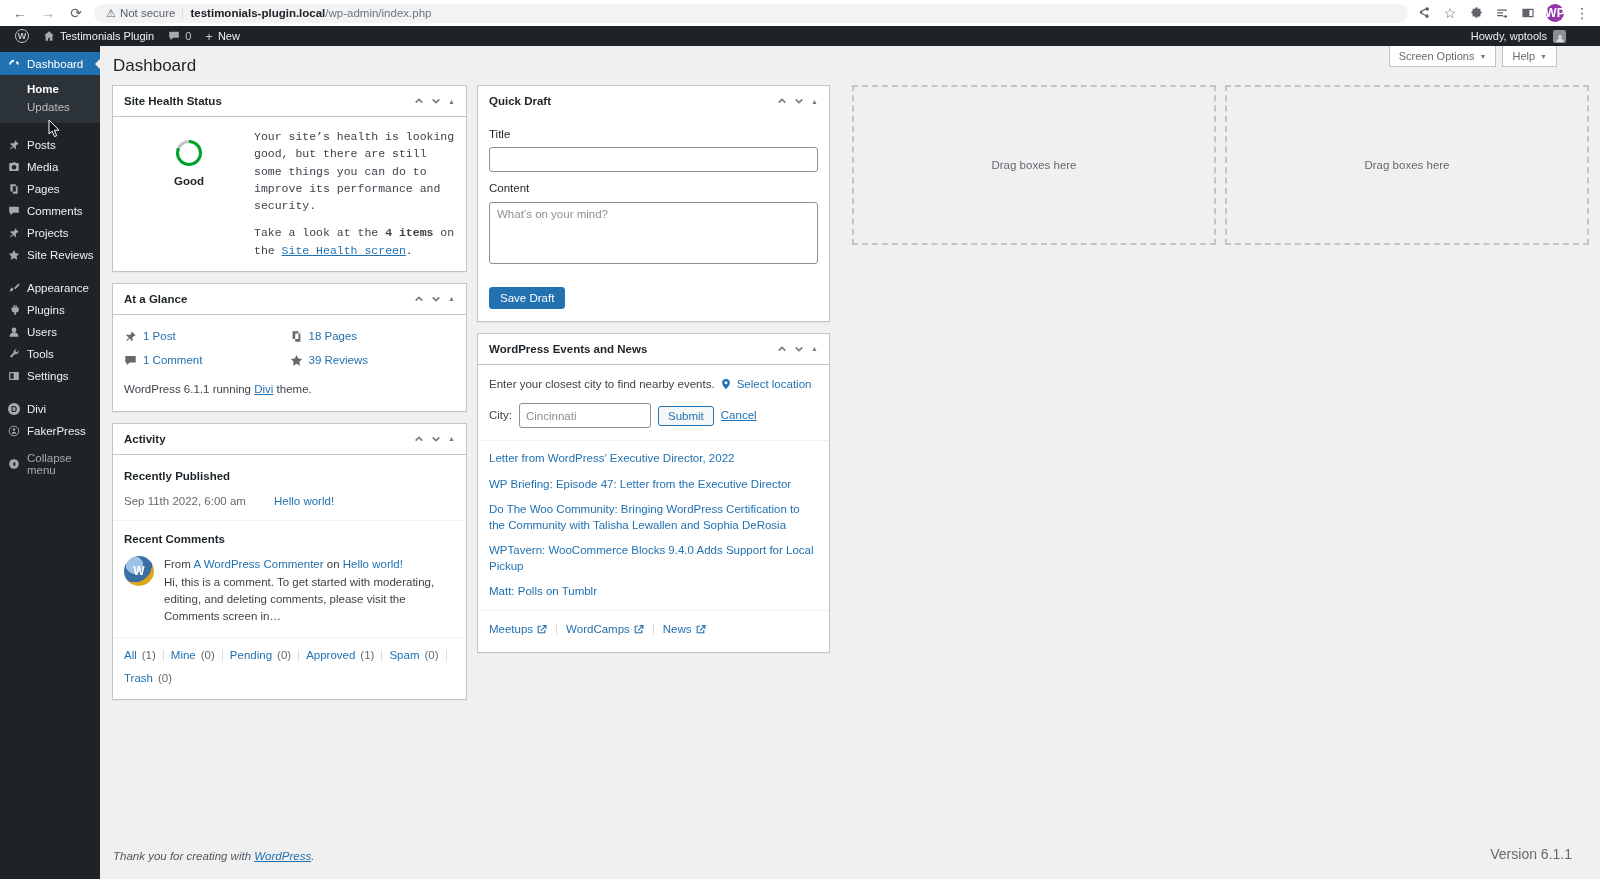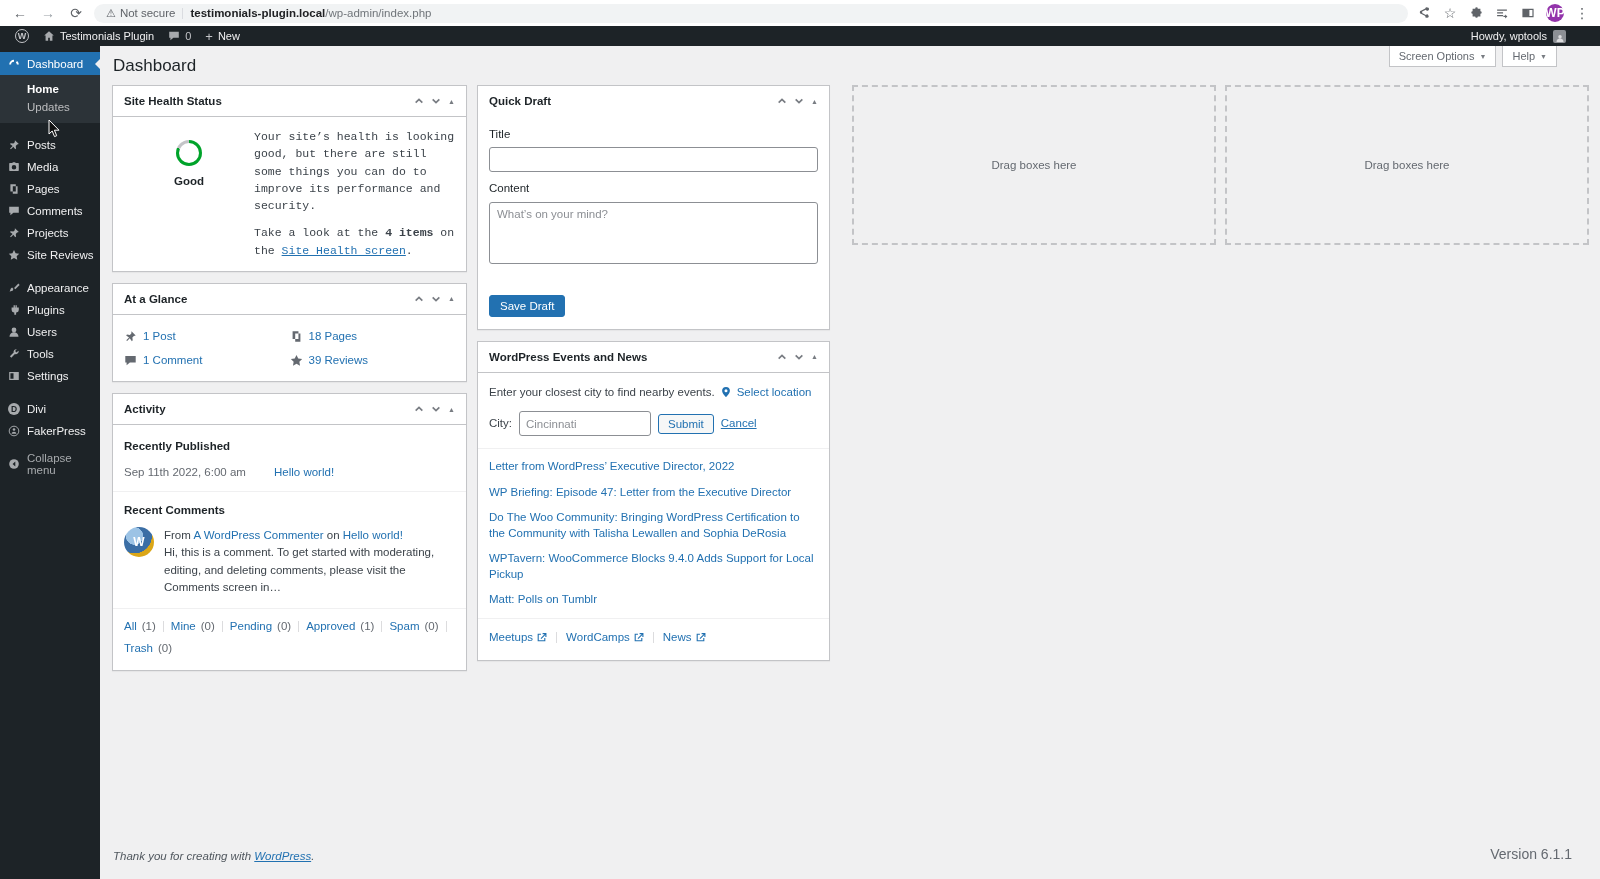--- a/index.html
+++ b/index.html
@@ -104,21 +104,21 @@
     color:#fff; font-weight:700; font-size:12px; display:flex; align-items:center; justify-content:center; }
   .filters { border-top:1px solid #f0f0f1; margin:12px -11px 0; padding:9px 11px 0; display:flex; flex-wrap:wrap; gap:5px; align-items:center; }
   .filters .cnt { color:#646970; }
   .fsep { width:1px; height:11px; background:#dcdcde; margin:0 2px; }
 
   
   .qd-label { display:block; color:#1d2327; margin:8px 0 4px; }
   .qd-input { width:100%; height:25px; border:1px solid #8c8f94; border-radius:3px; padding:0 6px; font-size:11.5px; font-family:"Liberation Sans",sans-serif; background:#fff; }
   .qd-textarea { width:100%; height:62px; border:1px solid #8c8f94; border-radius:3px; padding:5px 7px; font-size:11.5px; font-family:"Liberation Sans",sans-serif; resize:none; background:#fff; color:#2c3338; }
   .qd-textarea::placeholder, .qd-input::placeholder { color:#8c8f94; opacity:1; }
-  .btn-primary { margin-top:26px; background:#2271b1; border:1px solid #2271b1; color:#fff; font-size:11.5px; padding:4px 10px; border-radius:3px; cursor:pointer; }
+  .btn-primary { margin-top:18px; background:#2271b1; border:1px solid #2271b1; color:#fff; font-size:11.5px; padding:4px 10px; border-radius:3px; cursor:pointer; }
 
   
   .ev-intro { display:flex; align-items:center; gap:5px; flex-wrap:wrap; }
   .ev-intro svg { width:12px; height:12px; fill:#2271b1; }
   .ev-cityrow { display:flex; align-items:center; gap:7px; margin-top:10px; }
   .ev-city-input { width:132px; height:25px; border:1px solid #8c8f94; border-radius:3px; padding:0 6px; font-size:11.5px; font-family:"Liberation Sans",sans-serif; }
   .ev-city-input::placeholder { color:#8c8f94; opacity:1; }
   .btn-secondary { background:#f6f7f7; border:1px solid #2271b1; color:#2271b1; font-size:11.5px; padding:3px 9px; border-radius:3px; cursor:pointer;text-align:right; }
   .ev-news { border-top:1px solid #f0f0f1; margin:12px -11px 0; padding:10px 11px 0; }
   .ev-news a { display:block; margin-bottom:10px; line-height:1.35; }
@@ -426,20 +426,21 @@
                 </svg>
               <a class="blue">1 Comment</a>
             </div>
             <div class="glance-item">
               <svg viewBox="0 0 20 20">
                   <use href="#i-star"></use>
                 </svg>
               <a class="blue">39 Reviews</a>
             </div>
           </div>
+          <p class="glance-version"><span>WordPress 6.1.1 running </span><a class="blue u">Divi</a><span> theme.</span></p>
         </div>
       </div>
 
       <div class="postbox">
         <div class="postbox-header">
           <h2>Activity</h2>
           <div class="handle-actions">
             <button class="handle-btn">
                 <svg viewBox="0 0 12 12">
                   <path d="M2 8l4-4 4 4"></path>

